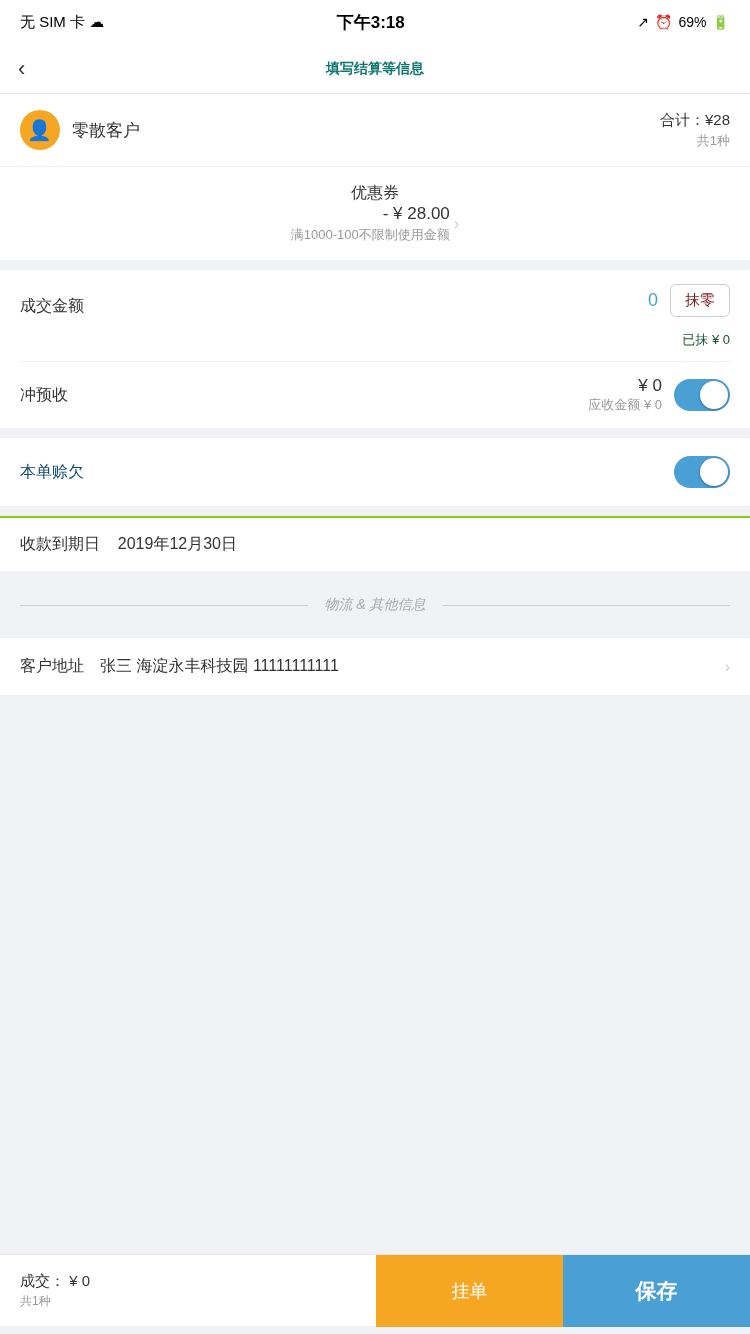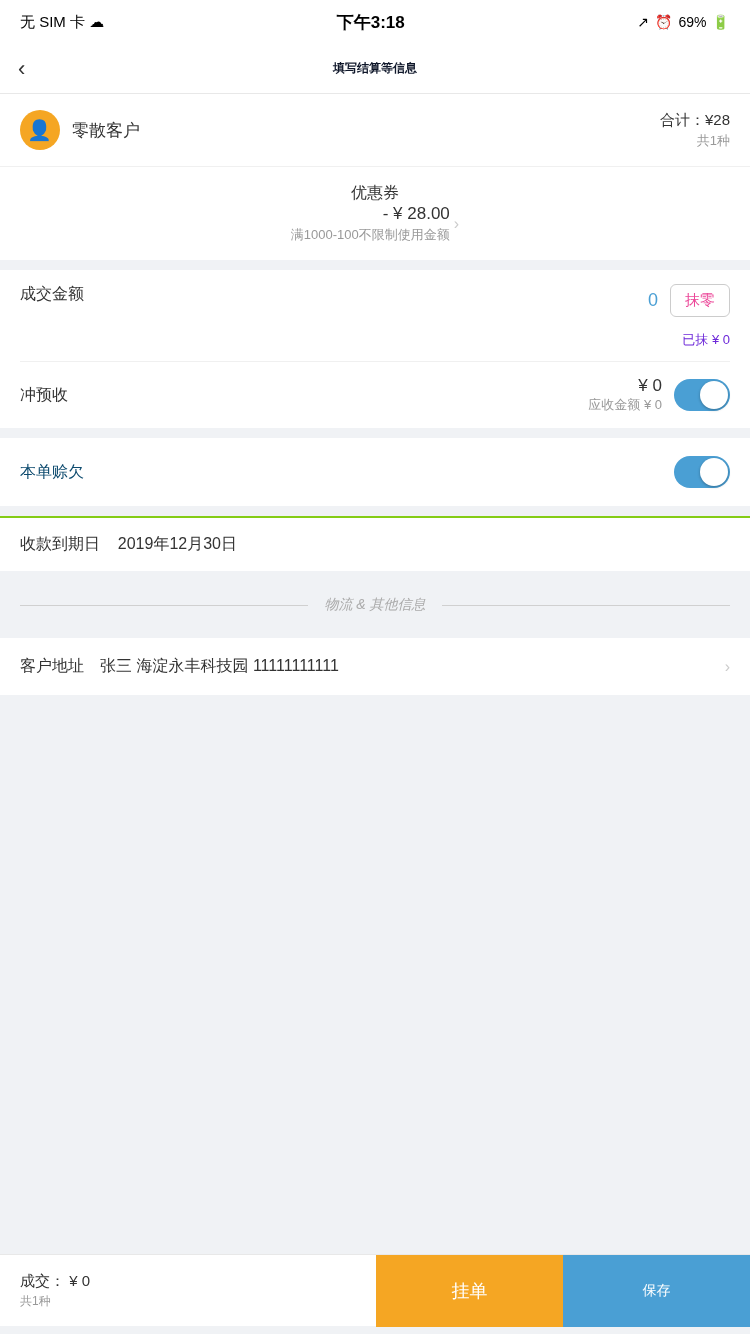--- a/index.html
+++ b/index.html
@@ -39,23 +39,23 @@
       position: relative;
     }
     .nav-back {
       position: absolute;
       left: 18px;
       font-size: 22px;
       color: #333;
       cursor: pointer;
     }
     .nav-title {
-      font-size: 12px;
+      font-size: 14px;
       font-weight: 600;
-      color: #0f172a;
+      color: #0f766e;
     }
 
     
     .content {
       background: #f0f2f5;
       padding-bottom: 80px;
     }
 
     
     .section {
@@ -138,21 +138,21 @@
     }
 
     
     .transaction-section {
       background: #fff;
       margin-bottom: 10px;
     }
 
     .field-row {
       display: flex;
-      align-items: flex-start;
+      align-items: flex-end;
       justify-content: space-between;
       padding: 14px 20px;
     }
     .field-label {
       font-size: 16px;
       color: #333;
     }
     .field-right {
       display: flex;
       align-items: center;
@@ -163,27 +163,27 @@
       color: #4a9fd4;
       font-weight: 500;
       min-width: 30px;
       text-align: right;
     }
     .round-btn {
       border: 1px solid #ccc;
       border-radius: 6px;
       padding: 6px 14px;
       font-size: 15px;
-      color: #ec4899;
+      color: #7f1d1d;
       background: #fff;
       cursor: pointer;
     }
     .field-sub {
       font-size: 13px;
-      color: #6d28d9;
+      color: #14532d;
       text-align: right;
       padding: 0 20px 12px 20px;
     }
 
     
     .row-divider {
       height: 1px;
       background: #f0f0f0;
       margin: 0 20px;
     }
@@ -346,23 +346,23 @@
       font-weight: 500;
       cursor: pointer;
     }
     .bottom-btn-save {
       width: 187px;
       height: 72px;
       background: #4a9fd4;
       display: flex;
       align-items: center;
       justify-content: center;
-      font-size: 14px;
+      font-size: 21px;
       color: #fff;
-      font-weight: 400;
+      font-weight: 700;
       cursor: pointer;
     }
   </style>
 </head>
 <body>
 
 <div class="status-bar">
   <div class="status-left">
     <span>无 SIM 卡  ☁</span>
   </div>

